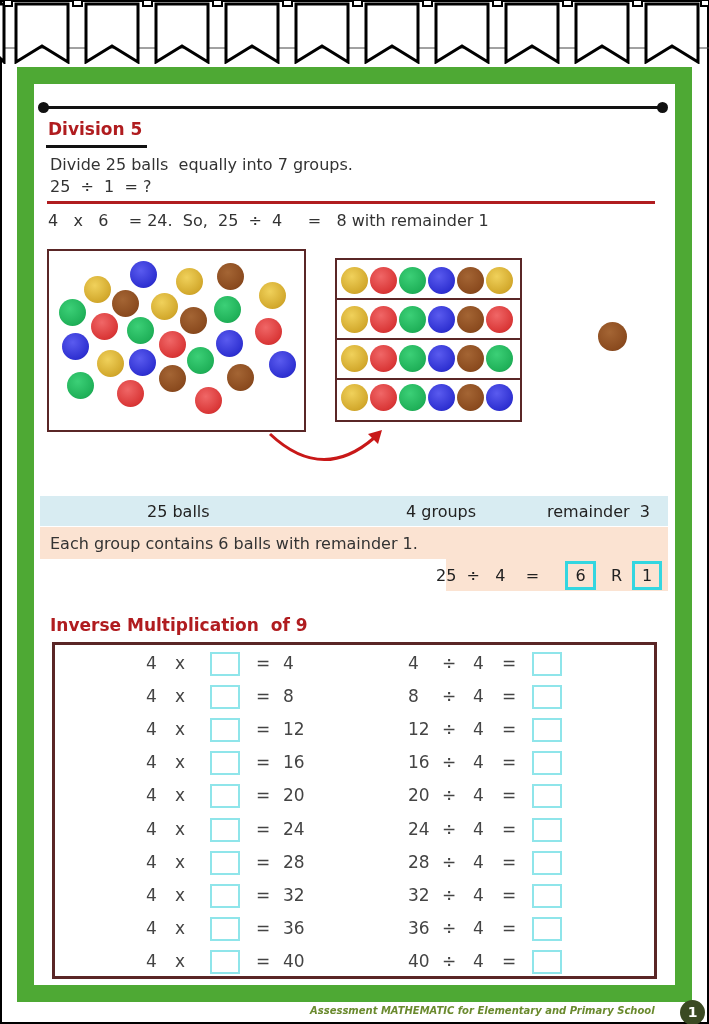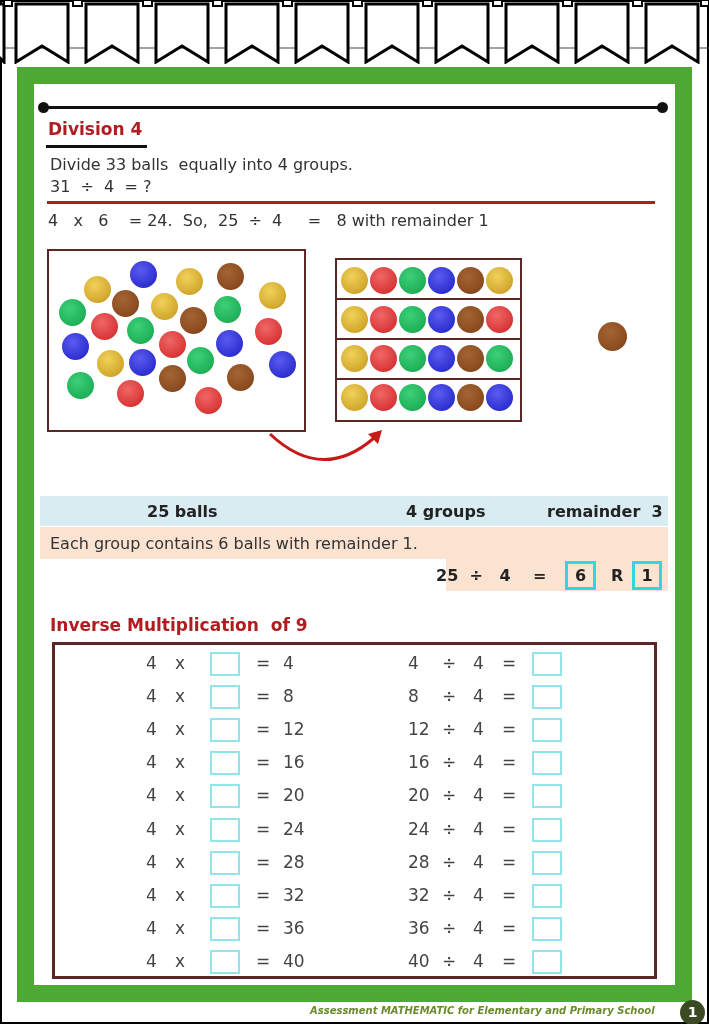--- a/index.html
+++ b/index.html
@@ -19,21 +19,21 @@
   .box-brown { border: 2px solid #5a2626; background: #fff; }
   .ball { position: absolute; width: 27px; height: 27px; border-radius: 50%; }
   .c-yellow { background: radial-gradient(circle at 40% 35%, #f0d15b, #d2a82c 70%, #b88f1f); }
   .c-red    { background: radial-gradient(circle at 40% 35%, #f06767, #d93636 70%, #b02222); }
   .c-green  { background: radial-gradient(circle at 40% 35%, #3cd077, #1fb058 70%, #168a44); }
   .c-blue   { background: radial-gradient(circle at 40% 35%, #5a5bef, #2e30d1 70%, #1e1fa2); }
   .c-brown  { background: radial-gradient(circle at 40% 35%, #a46534, #8a4a1e 70%, #6d3612); }
   .band-blue { left: 40px; top: 496px; width: 628px; height: 30px; background: #d8ecf2; }
   .band-peach { left: 40px; top: 527px; width: 628px; height: 32px; background: #fbe3d2; }
   .band-peach2 { left: 446px; top: 559px; width: 222px; height: 32px; background: #fbe3d2; }
-  .bold-lbl { font-weight: bold; font-size: 16px; color: #222; }
+  .bold-lbl { font-weight: normal; font-size: 16px; color: #222; }
   .ansbox { border: 3px solid #33d6e0; background: transparent; }
   .table-box { left: 52px; top: 642px; width: 605px; height: 337px; border: 3px solid #5a2626; background: #fff; }
   .row-text { font-size: 17px; color: #444; }
   .cell { width: 30px; height: 24px; border: 2px solid #8fe5ea; background: #fff; }
   .footer { left: 310px; top: 1005px; font-size: 10px; font-style: italic; font-weight: bold; color: #6a8a2e; white-space: nowrap; }
   .pagebadge { left: 680px; top: 1000px; width: 25px; height: 25px; border-radius: 50%; background: #3b4a23; color: #fff; font-weight: bold; font-size: 14px; text-align: center; line-height: 25px; }
 </style>
 </head>
 <body>
 
@@ -69,25 +69,25 @@
   </g>
 </svg>
 
 <div class="frame"></div>
 <div class="inner"></div>
 
 <div class="abs topline"></div>
 <div class="abs dot" style="left:38px"></div>
 <div class="abs dot" style="left:657px"></div>
 
-<div class="abs title" style="left:48px; top:119px;">Division 4</div>
+<div class="abs title" style="left:48px; top:119px;">Division 5</div>
 <div class="abs under-black"></div>
 
-<div class="abs body-text" style="left:50px; top:155px;">Divide 33 balls  equally into 4 groups.</div>
-<div class="abs body-text" style="left:50px; top:177px;">31  ÷  4  = ?</div>
+<div class="abs body-text" style="left:50px; top:155px;">Divide 25 balls  equally into 7 groups.</div>
+<div class="abs body-text" style="left:50px; top:177px;">25  ÷  1  = ?</div>
 <div class="abs redline"></div>
 <div class="abs body-text" style="left:48px; top:211px;">4   x   6    = 24.  So,  25  ÷  4     =   8 with remainder 1</div>
 
 <div class="abs box-brown" style="left:47px; top:249px; width:259px; height:183px;">
   <div class="ball c-blue" style="left:81px;  top:10px;"></div>
   <div class="ball c-yellow" style="left:35px;  top:25px;"></div>
   <div class="ball c-yellow" style="left:127px; top:17px;"></div>
   <div class="ball c-brown" style="left:168px; top:12px;"></div>
   <div class="ball c-yellow" style="left:210px; top:31px;"></div>
   <div class="ball c-brown" style="left:63px;  top:39px;"></div>

